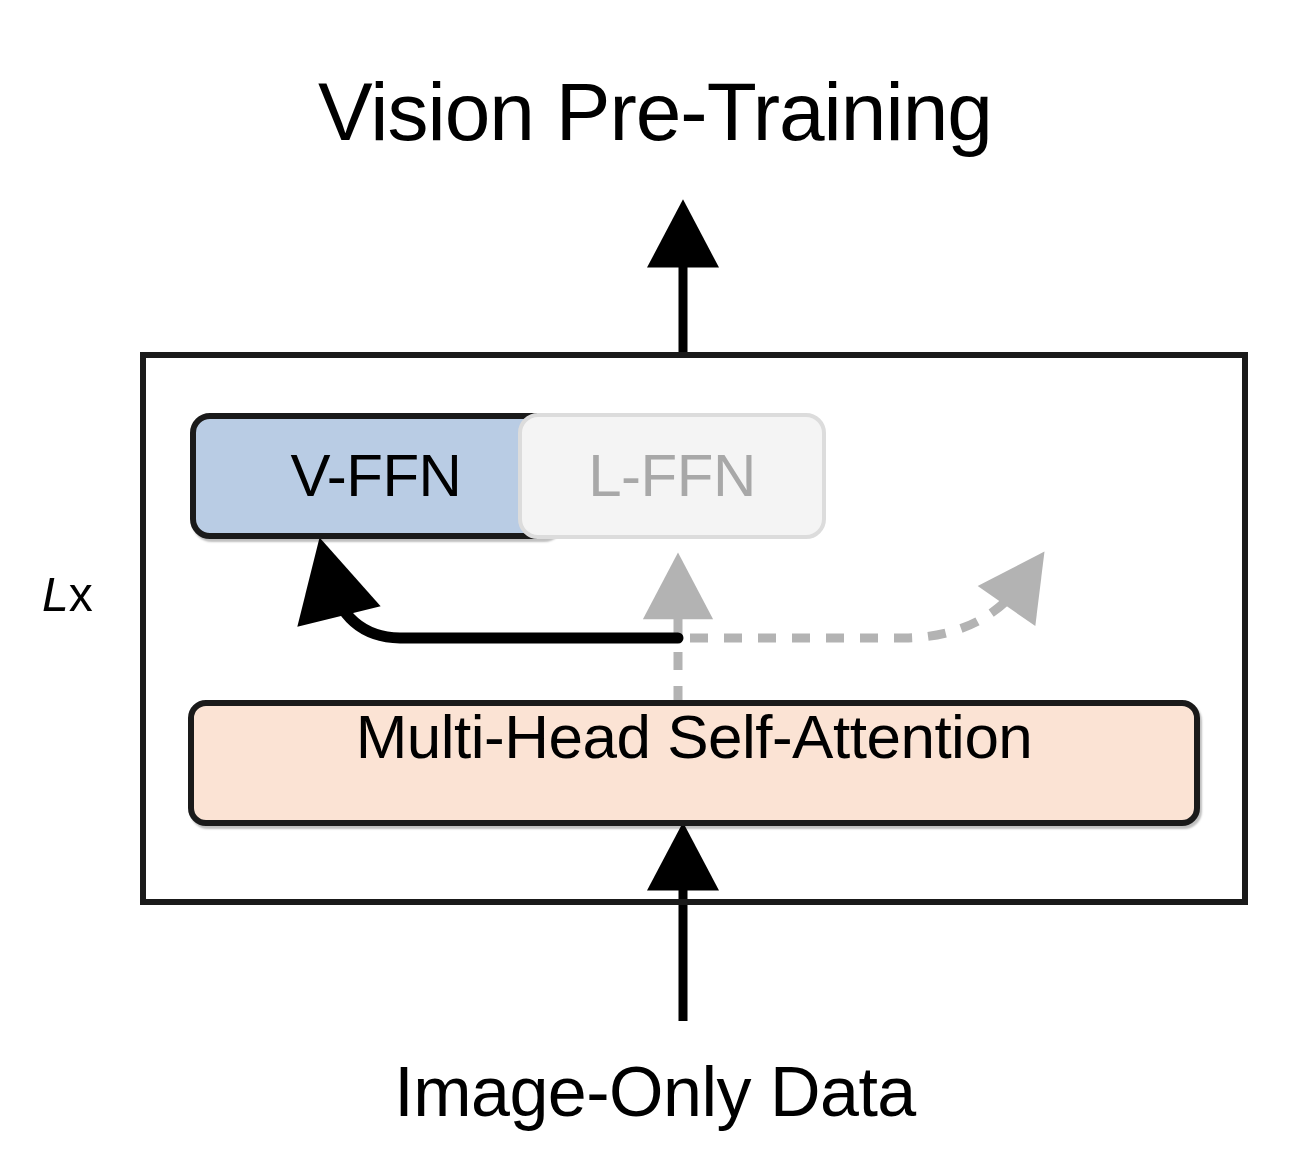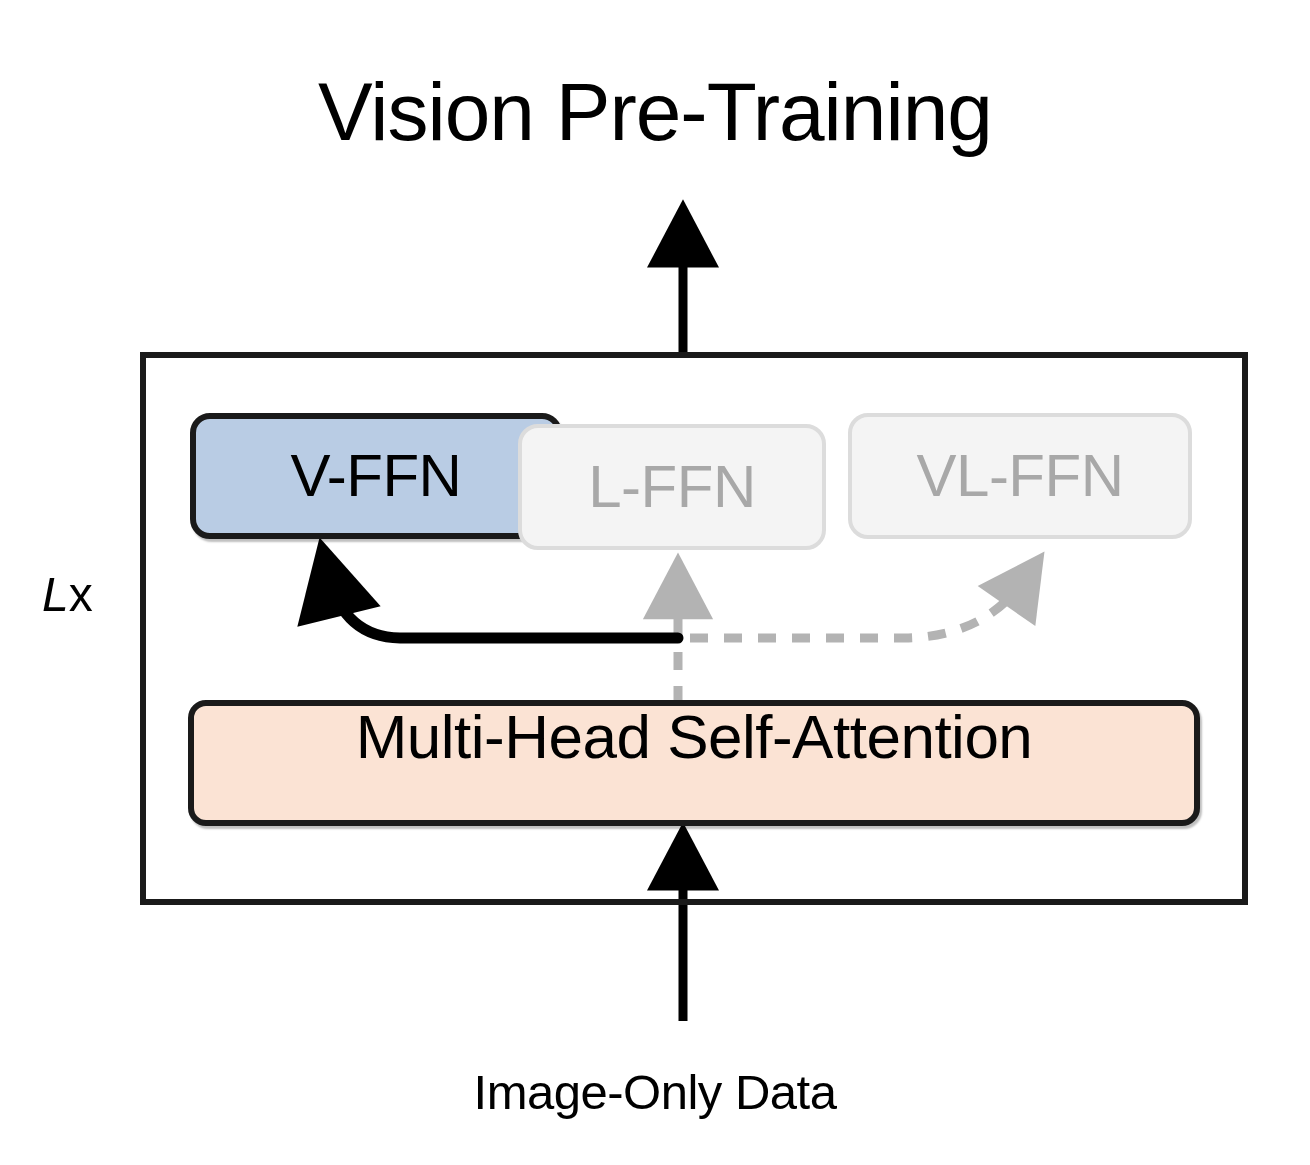--- a/index.html
+++ b/index.html
@@ -28,21 +28,21 @@
     white-space: nowrap;
   }
   #title-caption {
     top: 62px;
     font-size: 82px;
     line-height: 100px;
     letter-spacing: -1px;
   }
   #input-caption {
     top: 1046px;
-    font-size: 49px;
+    font-size: 70px;
     line-height: 92px;
     letter-spacing: -0.5px;
   }
 
   
   #block-container {
     position: absolute;
     left: 140px;
     top: 352px;
     width: 1108px;
@@ -89,21 +89,21 @@
     border: 6px solid #1a1a1a;
     color: #000000;
     box-shadow: 2px 3px 2px rgba(0,0,0,0.25);
   }
   .ffn-box.inactive {
     background: #f4f4f4;
     border: 4px solid #dcdcdc;
     color: #a8a8a8;
   }
   #ffn-v  { left: 190px;  width: 372px; text-align: center; }
-  #ffn-l  { left: 518px;  width: 308px; margin-top: 11px; }
+  #ffn-l  { left: 518px;  width: 308px; }
   #ffn-vl { left: 848px;  width: 344px; }
 
   
   #attention-box {
     position: absolute;
     left: 188px;
     top: 700px;
     width: 1012px;
     height: 126px;
     box-sizing: border-box;
@@ -176,23 +176,20 @@
   </svg>
 
   <div class="ffn-box active" id="ffn-v">
     <span>V-FFN</span>
   </div>
 
   <div class="ffn-box inactive" id="ffn-l">
     <span>L-FFN</span>
   </div>
 
-  <div class="ffn-box inactive" id="ffn-vl">
-    <span>VL-FFN</span>
-  </div>
 
   <div id="attention-box">
     <span>Multi-Head Self-Attention</span>
   </div>
 
   <div class="caption" id="input-caption">Image-Only Data</div>
 
 </div>
 
 </body></html>

